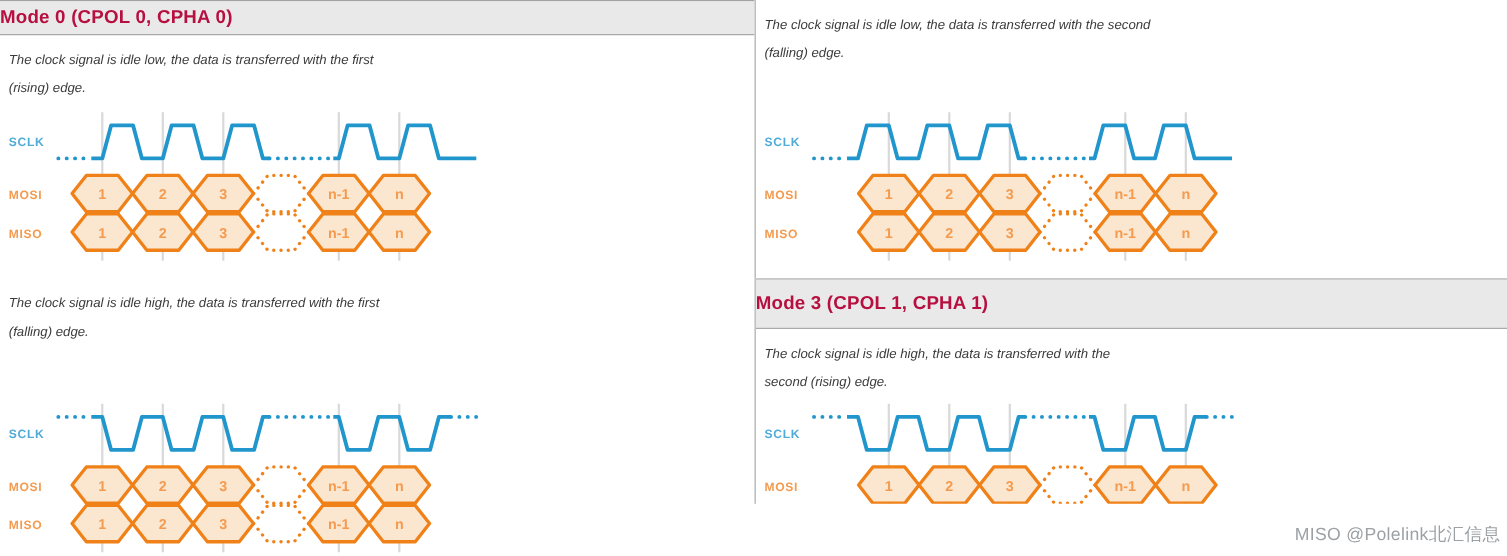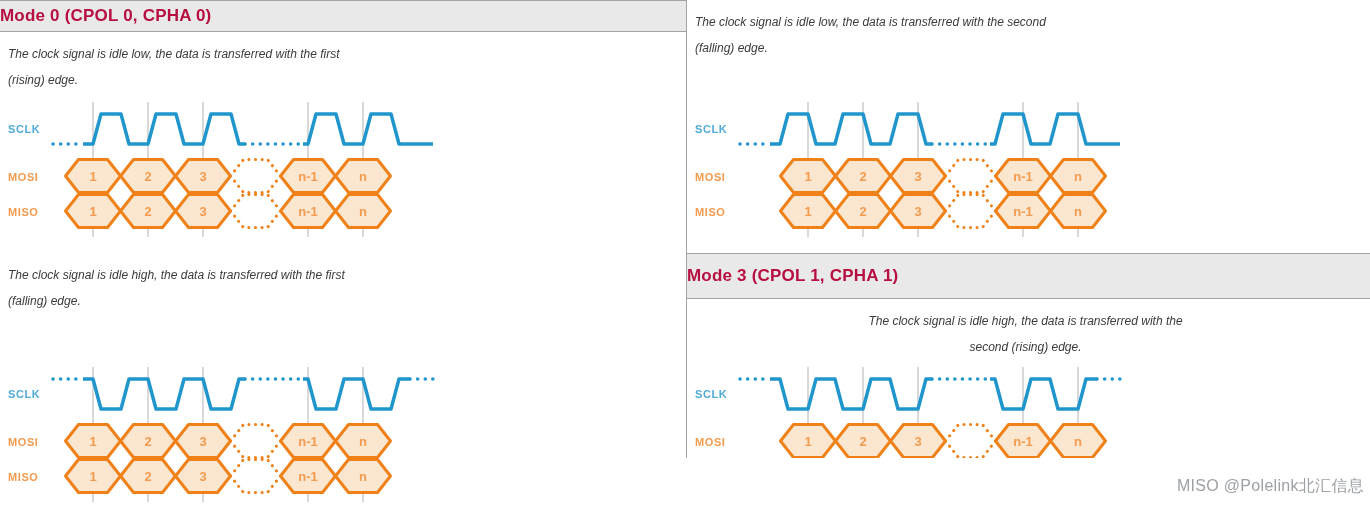--- a/index.html
+++ b/index.html
@@ -18,21 +18,21 @@
   * { margin:0; padding:0; box-sizing:border-box; }
   body { background:#ffffff; font-family:"Liberation Sans", sans-serif; }
   .page {
     position:relative; width:1370px; height:505px;
     background:#ffffff; overflow:hidden;
   }
   .cell { position:absolute; overflow:hidden; background:#ffffff; }
   .cell-0 { left:0;     top:0;     width:686px; height:253px; }
   .cell-1 { left:686px; top:0;     width:684px; height:253px; border-left:1px solid var(--border); }
   .cell-2 { left:0;     top:253px; width:686px; height:252px; }
-  .cell-3 { left:686px; top:253px; width:684px; height:205px; border-left:1px solid var(--border);text-align:center; }
+  .cell-3 { left:686px; top:253px; width:684px; height:205px; border-left:1px solid var(--border); }
   .hdr {
     display:flex; align-items:center;
     background:var(--header-bg);
     border-top:1px solid var(--border);
     border-bottom:1px solid var(--border);
     padding-left:0;
   }
   .hdr-row1 { height:32px; }
   .hdr-row2 { height:46px; }
   .hdr h2 {

